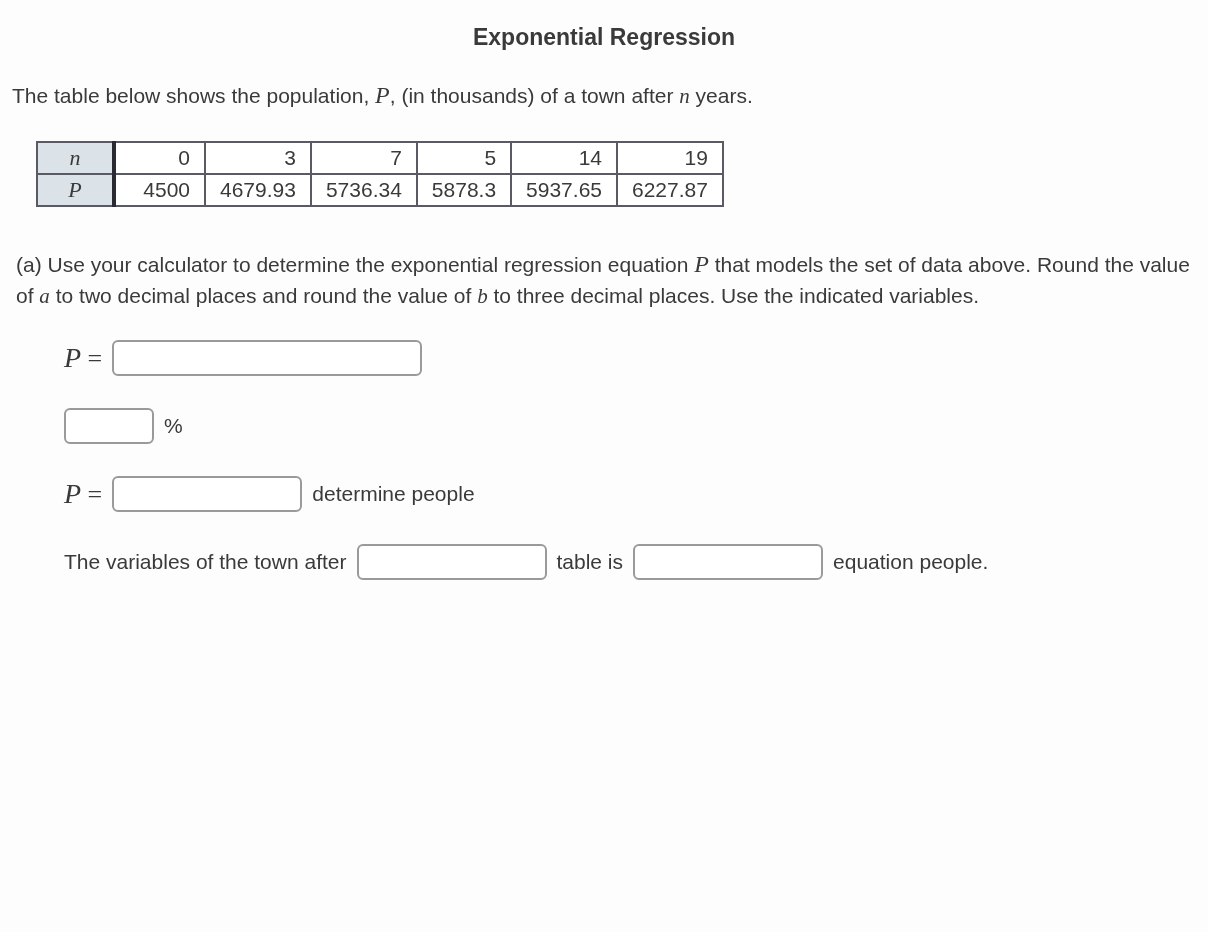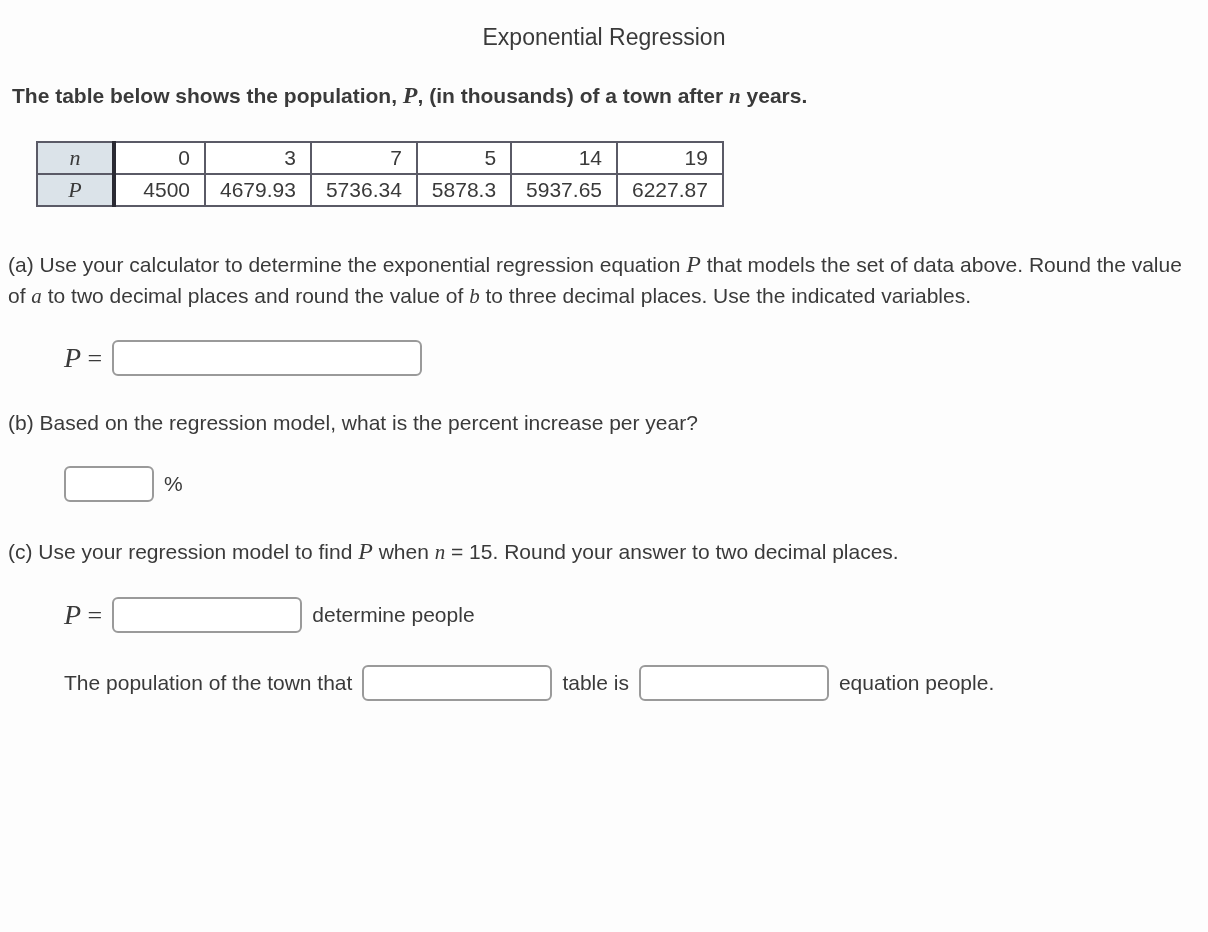--- a/index.html
+++ b/index.html
@@ -12,29 +12,28 @@
     color: #3a3a3a;
     font-size: 21px;
     -webkit-font-smoothing: antialiased;
   }
   .page {
     padding: 24px 8px 24px 8px;
     filter: blur(0.6px);
   }
   .title {
     text-align: center;
-    font-weight: normal;
+    font-weight: bold;
     font-size: 23px;
     margin-bottom: 28px;
   }
   .intro {
     margin: 0 0 28px 4px;
     font-size: 21px;
     line-height: 1.4;
-    font-weight: bold;
   }
   .math-i {
     font-family: "Times New Roman", Georgia, serif;
     font-style: italic;
     font-size: 24px;
   }
   .math-i-sm {
     font-family: "Times New Roman", Georgia, serif;
     font-style: italic;
   }
@@ -59,21 +58,21 @@
     text-align: center;
     font-family: "Times New Roman", Georgia, serif;
     font-style: italic;
     font-size: 22px;
     width: 46px;
     min-width: 46px;
     border-right: 4px solid #2a2a33;
   }
 
   .q {
-    margin: 0 4px 24px 0;
+    margin: 0 4px 24px 8px;
     line-height: 1.45;
   }
 
   .answer-row {
     margin: 28px 0 32px 56px;
     display: flex;
     align-items: center;
     gap: 10px;
   }
   .eq {
@@ -148,41 +147,37 @@
     <span>(a) Use your calculator to determine the exponential regression equation </span><span class="math-i">P</span><span> that models the set of data above. Round the value of </span><span class="math-i-sm">a</span><span> to two decimal places and round the value of </span><span class="math-i-sm">b</span><span> to three decimal places. Use the indicated variables.</span>
   </div>
 
   <div class="answer-row">
     <span class="eq">
       <span class="var">P</span><span> = </span>
     </span>
     <span class="field w-lg"></span>
   </div>
 
-  <div class="q">(b) Based on the regression model, what is the percent increase per year?</div>
 
   <div class="inline-row">
     <span class="field w-sm"></span>
     <span class="suffix">%</span>
   </div>
 
-  <div class="q">
-    <span>(c) Use your regression model to find </span><span class="math-i">P</span><span> when </span><span class="math-i-sm">n</span><span> = 15</span><span>. Round your answer to two decimal places.</span>
-  </div>
 
   <div class="answer-row">
     <span class="eq">
       <span class="var">P</span><span> = </span>
     </span>
     <span class="field w-md"></span>
     <span class="suffix">determine people</span>
   </div>
 
 
   <div class="inline-row">
-    <span class="suffix">The population of the town that</span>
+    <span class="suffix">The variables of the town after</span>
     <span class="field w-md"></span>
     <span class="suffix">table is</span>
     <span class="field w-md"></span>
     <span class="suffix">equation people.</span>
   </div>
 
 </div>
 
 </body></html>

